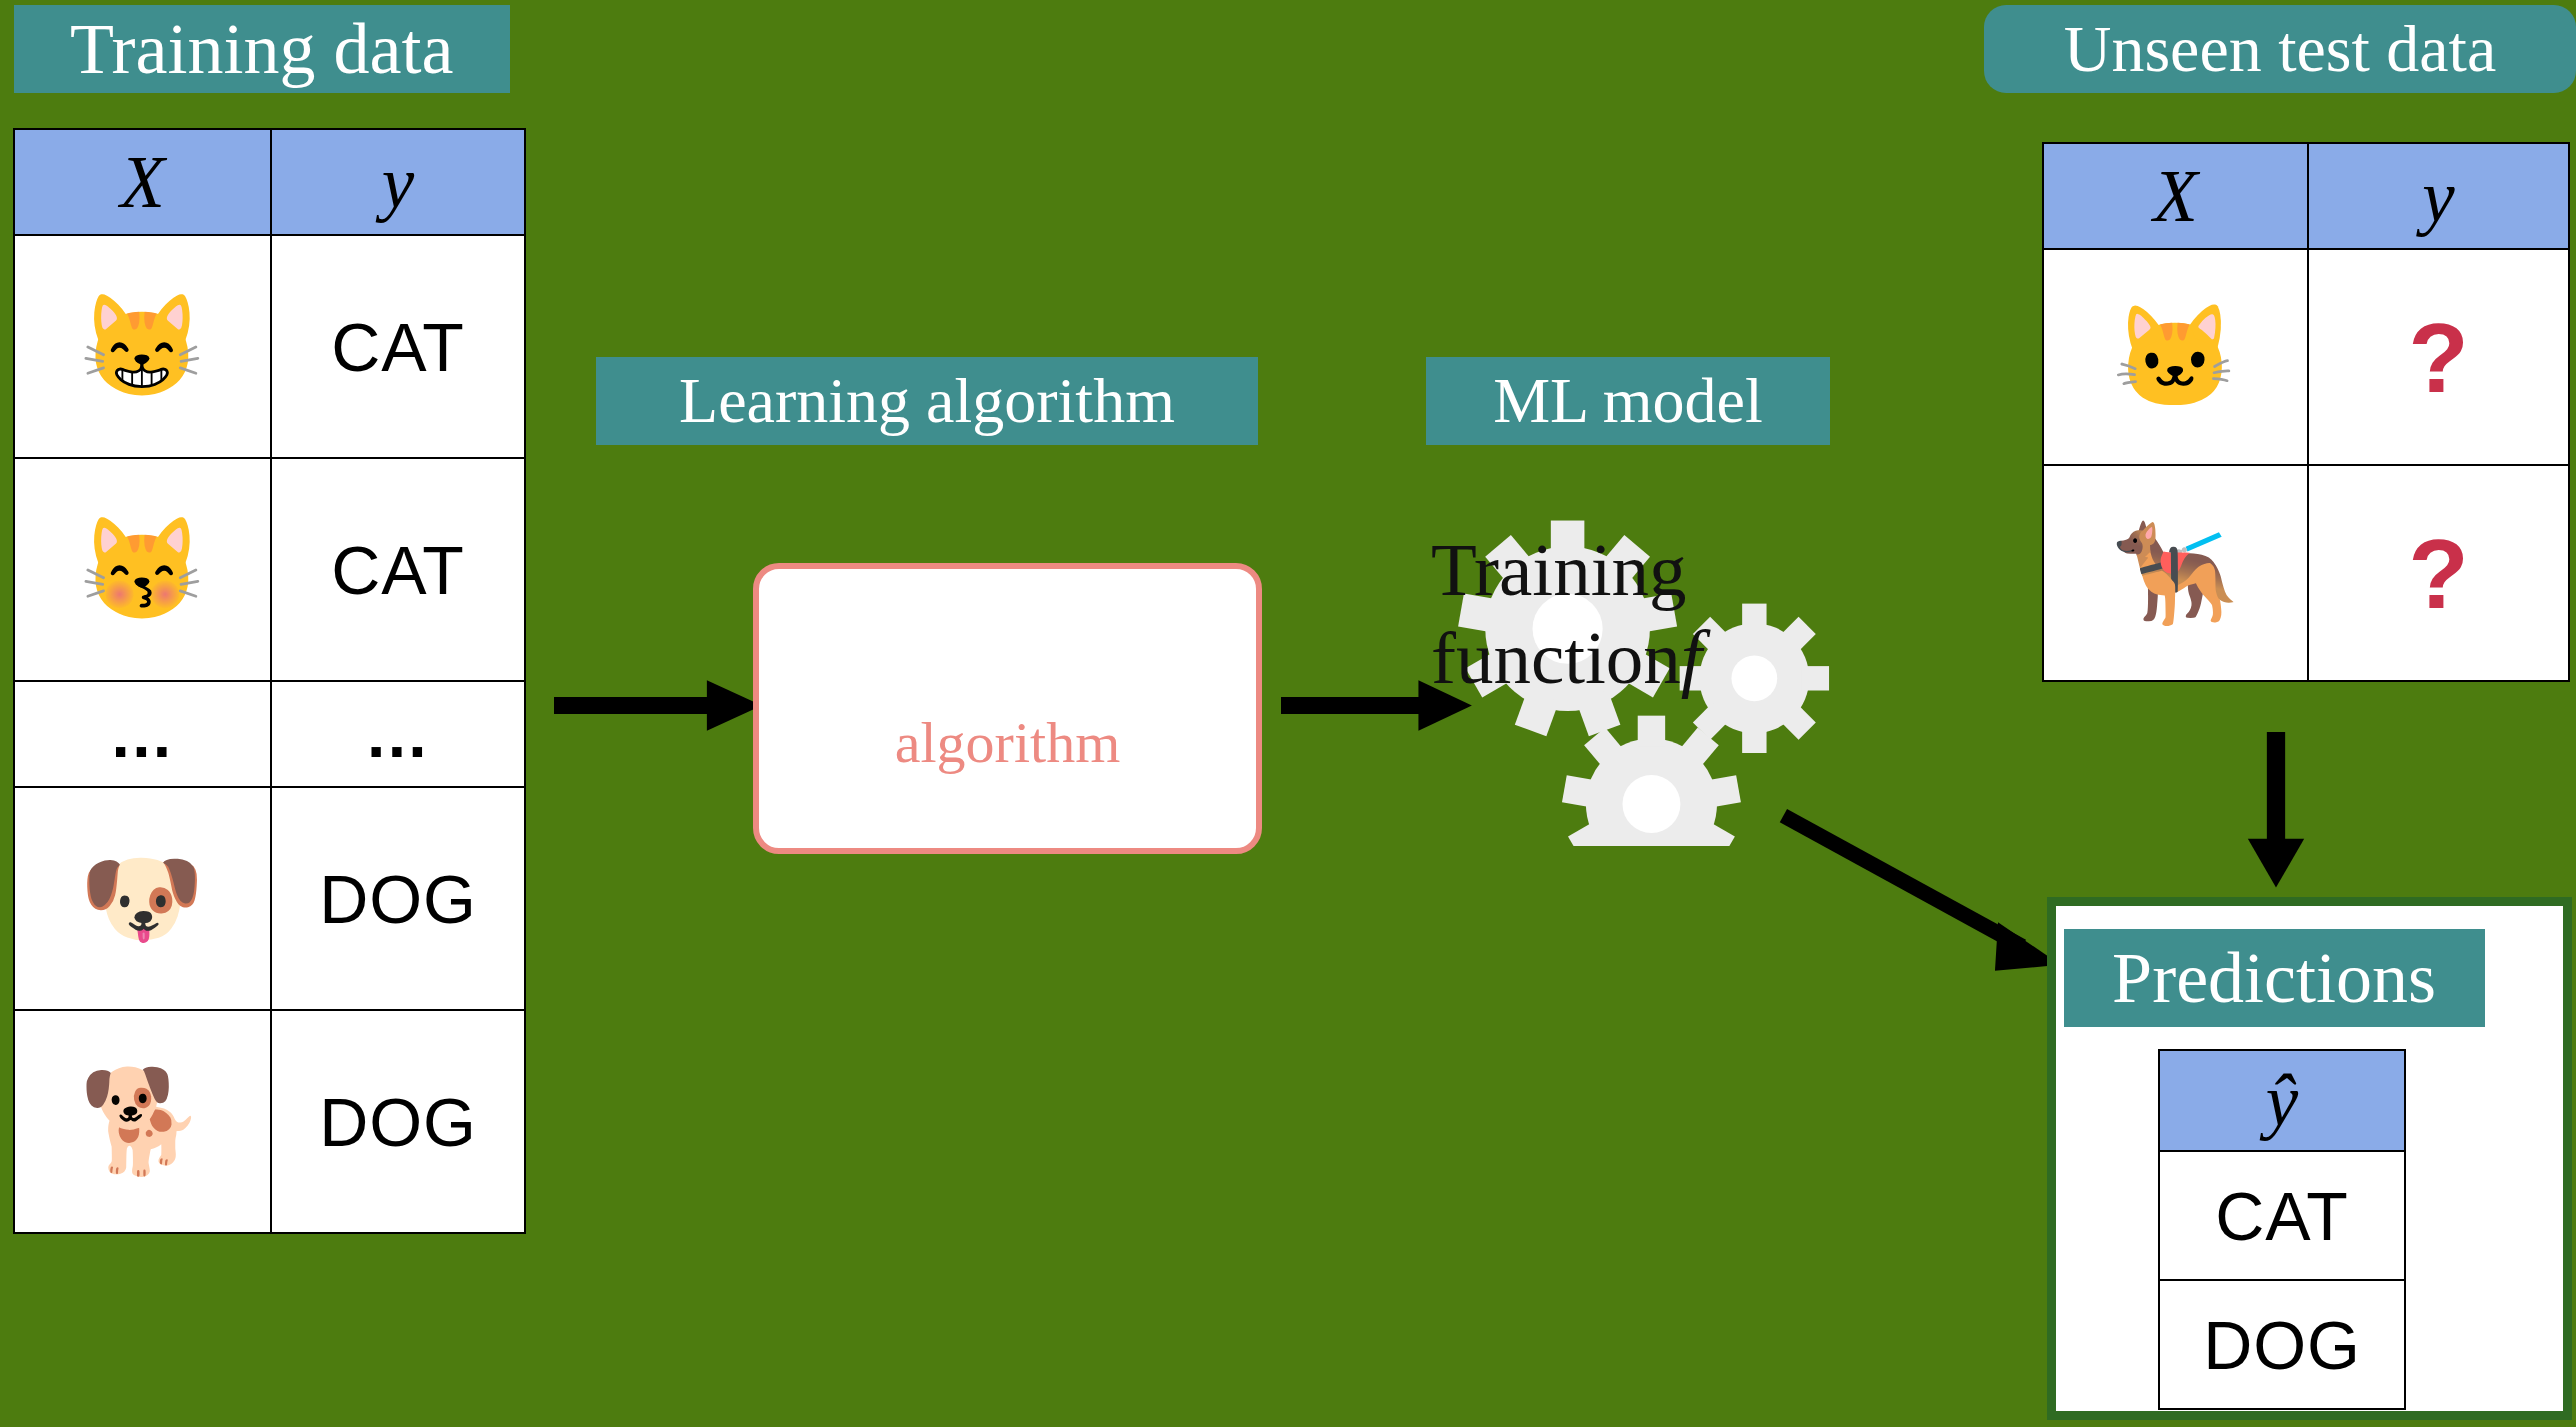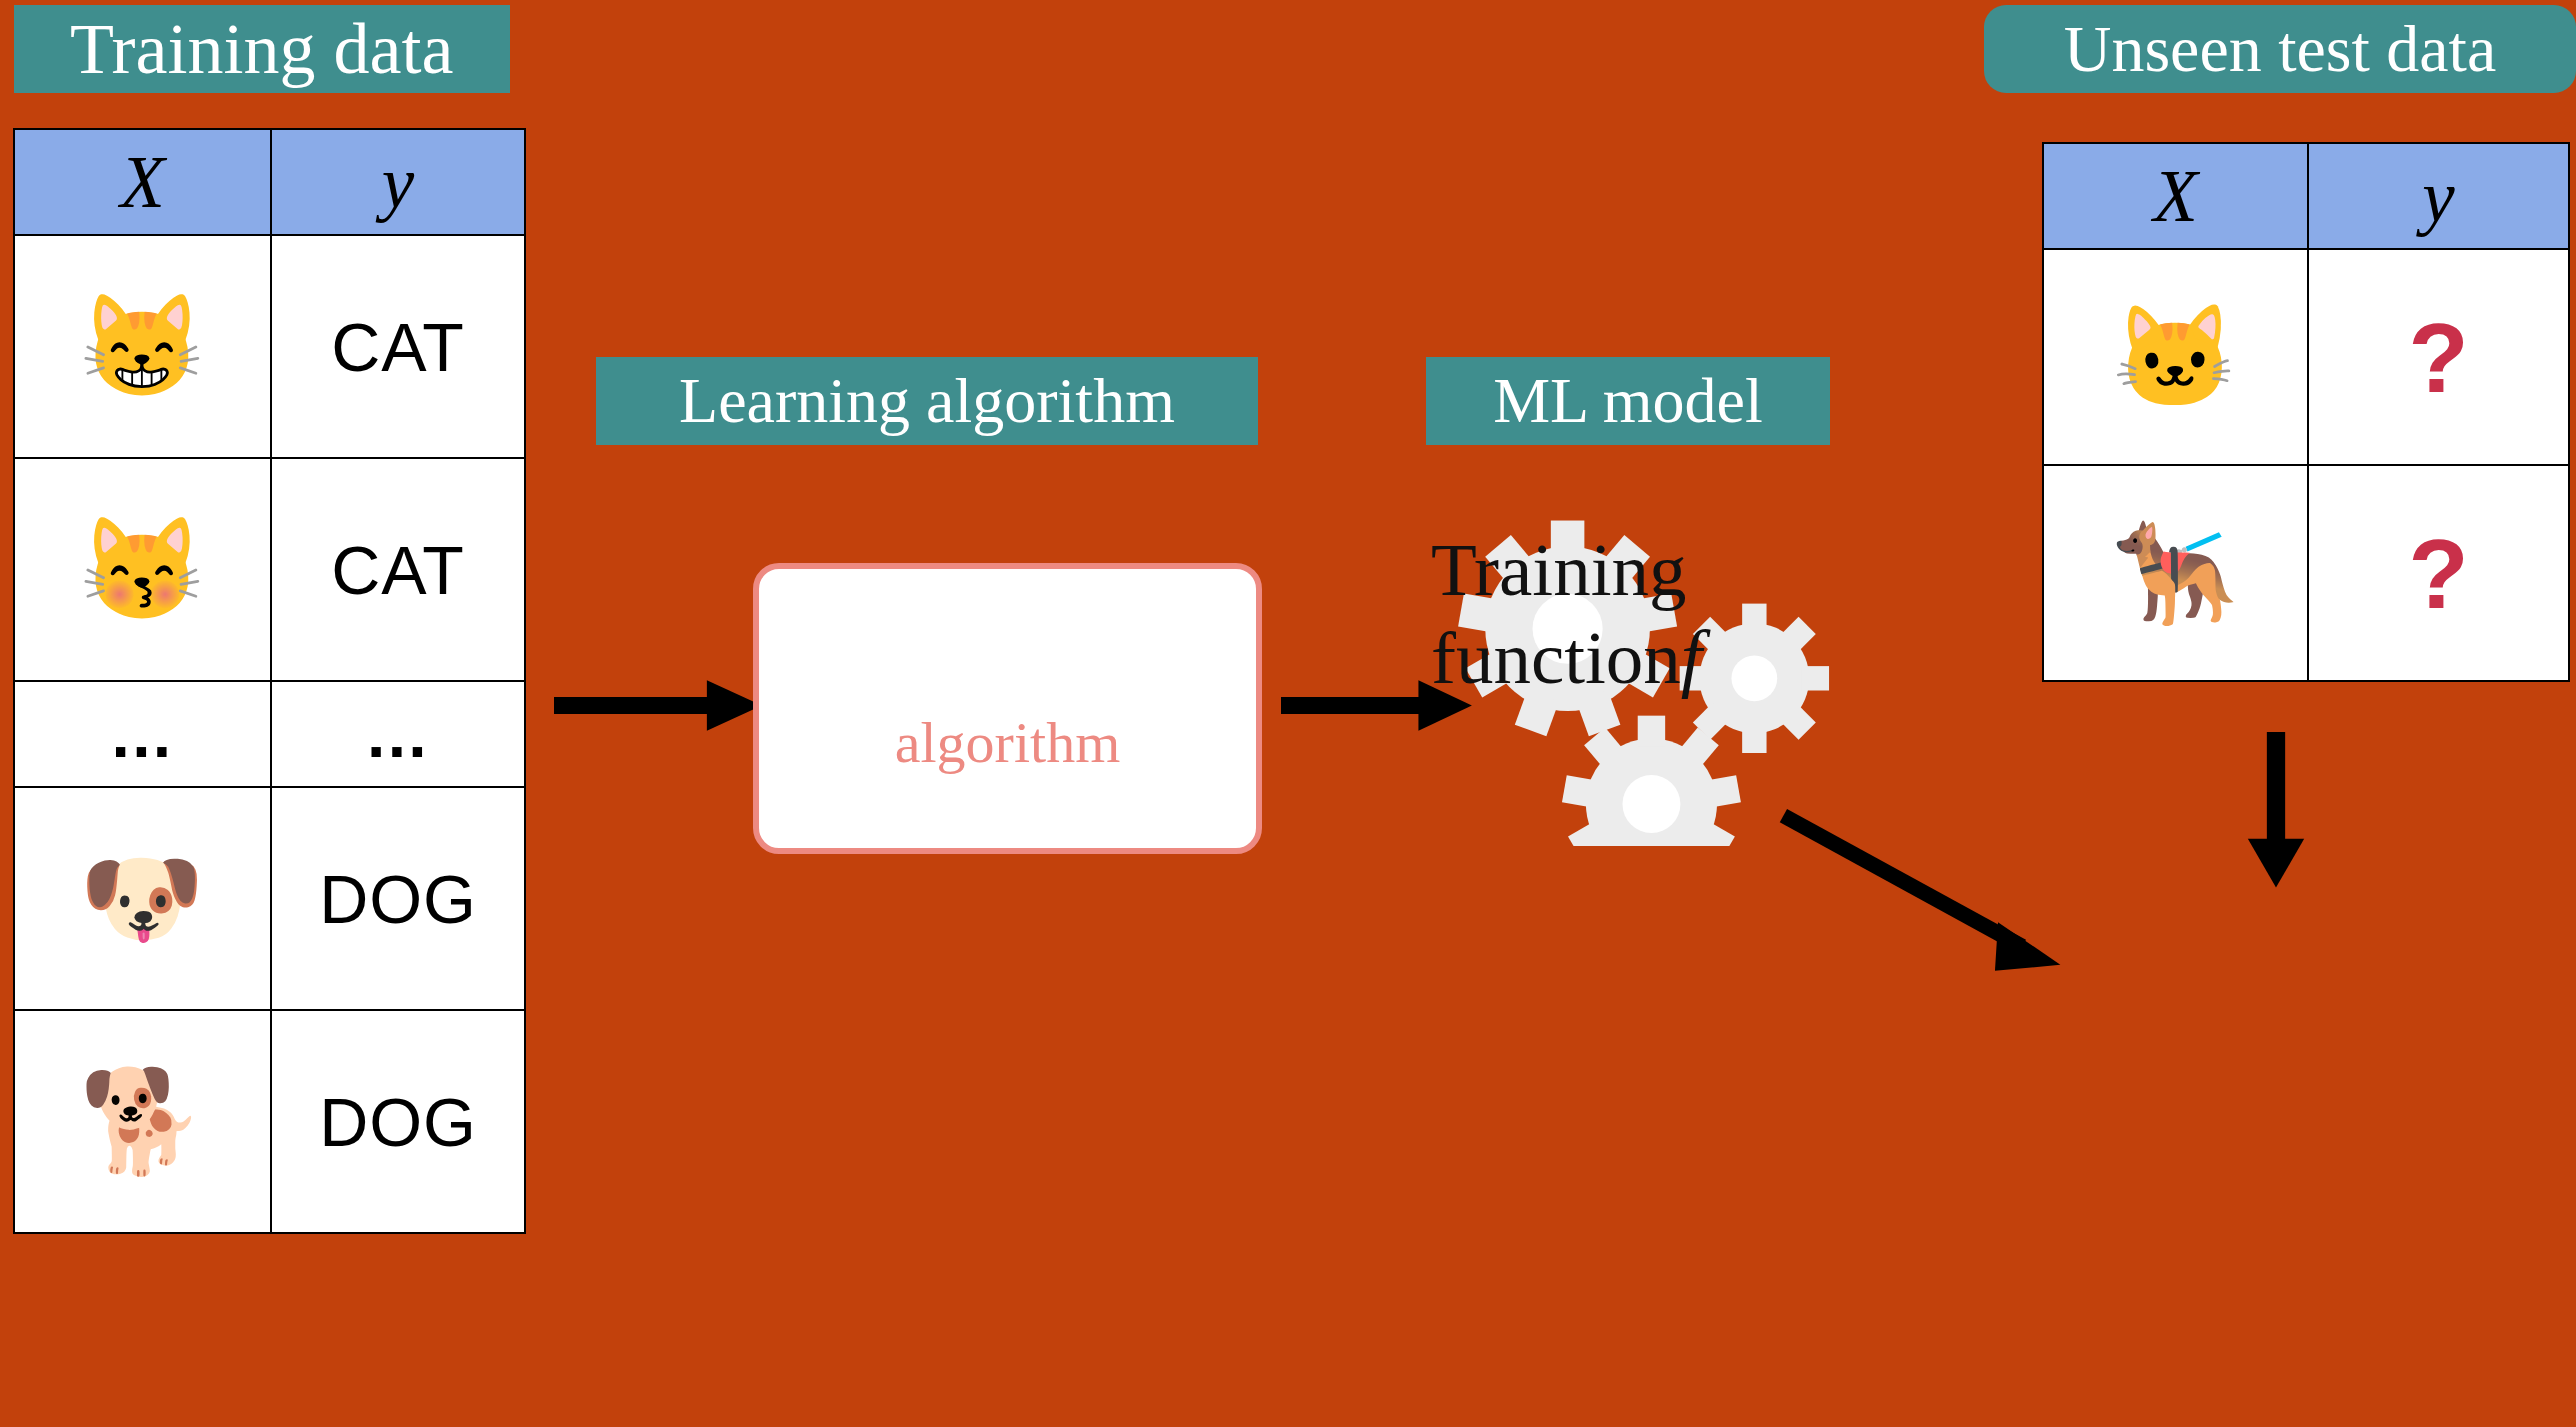--- a/index.html
+++ b/index.html
@@ -4,21 +4,21 @@
 <style>
   html, body {
     margin: 0;
     padding: 0;
     background: #ffffff;
   }
   #stage {
     position: relative;
     width: 2576px;
     height: 1428px;
-    background: #c2410c;
+    background: #4d7c0f;
     overflow: hidden;
     font-family: "Liberation Sans", sans-serif;
   }
 
   
   .teal-label {
     position: absolute;
     background: #3f8e8e;
     color: #ffffff;
     font-family: "Liberation Serif", serif;
@@ -327,15 +327,44 @@
         </td>
       </tr>
     </tbody>
   </table>
 
   <svg class="arrow-svg" style="left:2234px; top:732px; width:84px; height:160px;" viewBox="0 0 110 210">
     <line x1="55" y1="0" x2="55" y2="150" stroke="#000000" stroke-width="24"></line>
     <polygon points="18,140 92,140 55,204" fill="#000000"></polygon>
   </svg>
 
+  <div id="pred-panel" style="left:2047px; top:897px; width:525px; height:523px;">
+
+    <div class="teal-label" id="lbl-pred" style="left:7.6px; top:23px; width:421px; height:98px; font-size:72px;">Predictions</div>
+
+    <table class="dtable" id="tbl-pred" style="left:102px; top:143px; width:246px;">
+      <colgroup>
+          <col style="width:246px">
+        </colgroup>
+      <thead>
+        <tr>
+          <th style="height:99px">
+            <span class="hdr-sym">ŷ</span>
+          </th>
+        </tr>
+      </thead>
+      <tbody>
+        <tr>
+          <td style="height:127px">
+            <span class="label-cell">CAT</span>
+          </td>
+        </tr>
+        <tr>
+          <td style="height:127px">
+            <span class="label-cell">DOG</span>
+          </td>
+        </tr>
+      </tbody>
+    </table>
+  </div>
 
 </div>
 
 
 </body></html>

